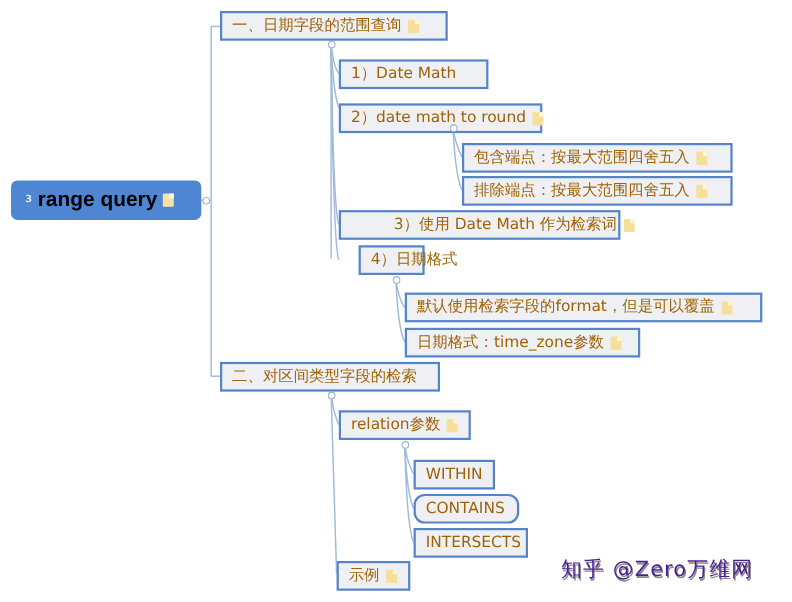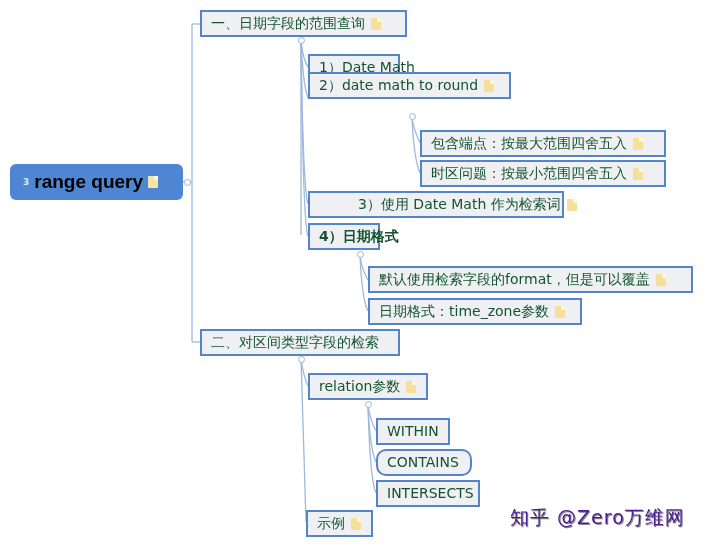--- a/index.html
+++ b/index.html
@@ -1,20 +1,20 @@
 <!DOCTYPE html>
 <html><head>
 <meta charset="utf-8">
 <style>
   html,body{margin:0;padding:0;}
   body{width:720px;height:547px;background:#ffffff;position:relative;overflow:hidden;
        font-family:"DejaVu Sans","Liberation Sans",sans-serif;}
   svg.lines{position:absolute;left:0;top:0;width:720px;height:547px;pointer-events:none;}
   .node{position:absolute;box-sizing:border-box;height:27px;border:2px solid #5584c8;background:#eef0f3;
-        color:#14532d;font-size:14px;line-height:23px;padding:0 8px 0 9px;white-space:nowrap;
+        color:#a16207;font-size:14px;line-height:23px;padding:0 8px 0 9px;white-space:nowrap;
         display:flex;align-items:center;gap:6px;}
   .note{display:inline-block;width:10px;height:12px;background:#f6df9a;border-radius:1px;position:relative;flex:none;}
   .note::after{content:"";position:absolute;right:0;top:0;width:4px;height:4px;background:#fff6d6;}
   .root{position:absolute;left:10px;top:164px;width:173px;height:36px;background:#4f86d3;border-radius:6px;
         display:flex;align-items:center;gap:5px;padding-left:13px;box-sizing:border-box;}
   .root .num{color:#dbe8ff;font-size:9px;font-weight:bold;}
   .root .title{color:#000000;font-size:19px;font-weight:bold;font-family:"Liberation Sans",sans-serif;}
   .root .note{background:#f7e3a8;}
   .collapse{position:absolute;width:7px;height:7px;border:1px solid #9bb3d8;border-radius:50%;background:#fff;box-sizing:border-box;}
   .watermark{position:absolute;left:510px;top:505px;color:#4c1d95;font-size:19px;text-shadow:1px 1px 0 #888;letter-spacing:1px;}
@@ -57,43 +57,43 @@
   <span class="note"></span>
 </div>
 <div class="collapse" style="left:184px;top:179px;"></div>
 
 <div class="node" style="left:200px;top:10px;width:207px;">
   <span>一、日期字段的范围查询</span>
     <span class="note"></span>
 </div>
 <div class="collapse" style="left:298px;top:37px;"></div>
 
-<div class="node" style="left:308px;top:54px;width:92px;">
+<div class="node" style="left:308px;top:54px;width:136px;">
   <span>1）Date Math</span>
 </div>
-<div class="node" style="left:308px;top:72px;width:203px;">
+<div class="node" style="left:308px;top:94px;width:185px;">
   <span>2）date math to round</span>
     <span class="note"></span>
 </div>
 <div class="collapse" style="left:409px;top:113px;"></div>
 
 <div class="node" style="left:420px;top:130px;width:246px;">
   <span>包含端点：按最大范围四舍五入</span>
     <span class="note"></span>
 </div>
 <div class="node" style="left:420px;top:160px;width:246px;">
-  <span>时区问题：按最小范围四舍五入</span>
+  <span>排除端点：按最大范围四舍五入</span>
     <span class="note"></span>
 </div>
 
 <div class="node" style="left:308px;top:191px;width:256px;padding-left:48px;">
   <span>3）使用 Date Math 作为检索词</span>
     <span class="note"></span>
 </div>
-<div class="node" style="left:308px;top:223px;width:72px;font-weight:bold;">
+<div class="node" style="left:326px;top:223px;width:60px;">
   <span>4）日期格式</span>
 </div>
 <div class="collapse" style="left:357px;top:251px;"></div>
 
 <div class="node" style="left:368px;top:266px;width:325px;">
   <span>默认使用检索字段的format，但是可以覆盖</span>
     <span class="note"></span>
 </div>
 <div class="node" style="left:368px;top:298px;width:214px;">
   <span>日期格式：time_zone参数</span>

